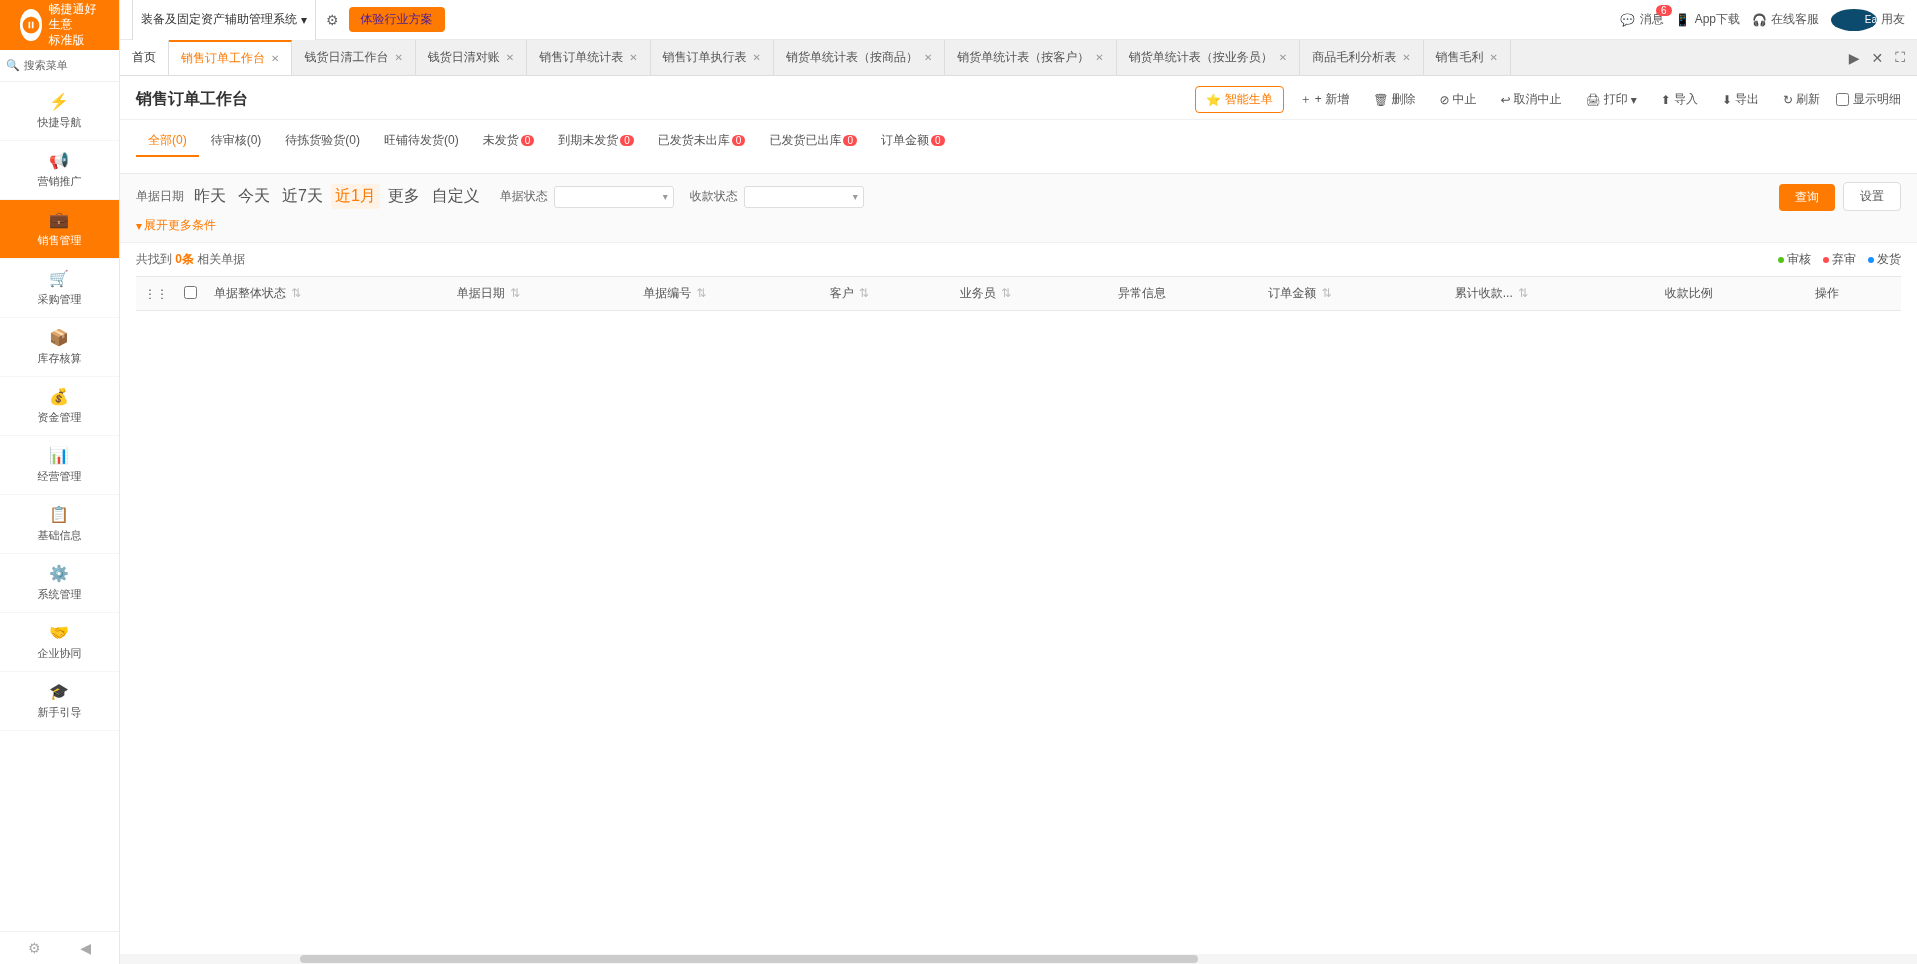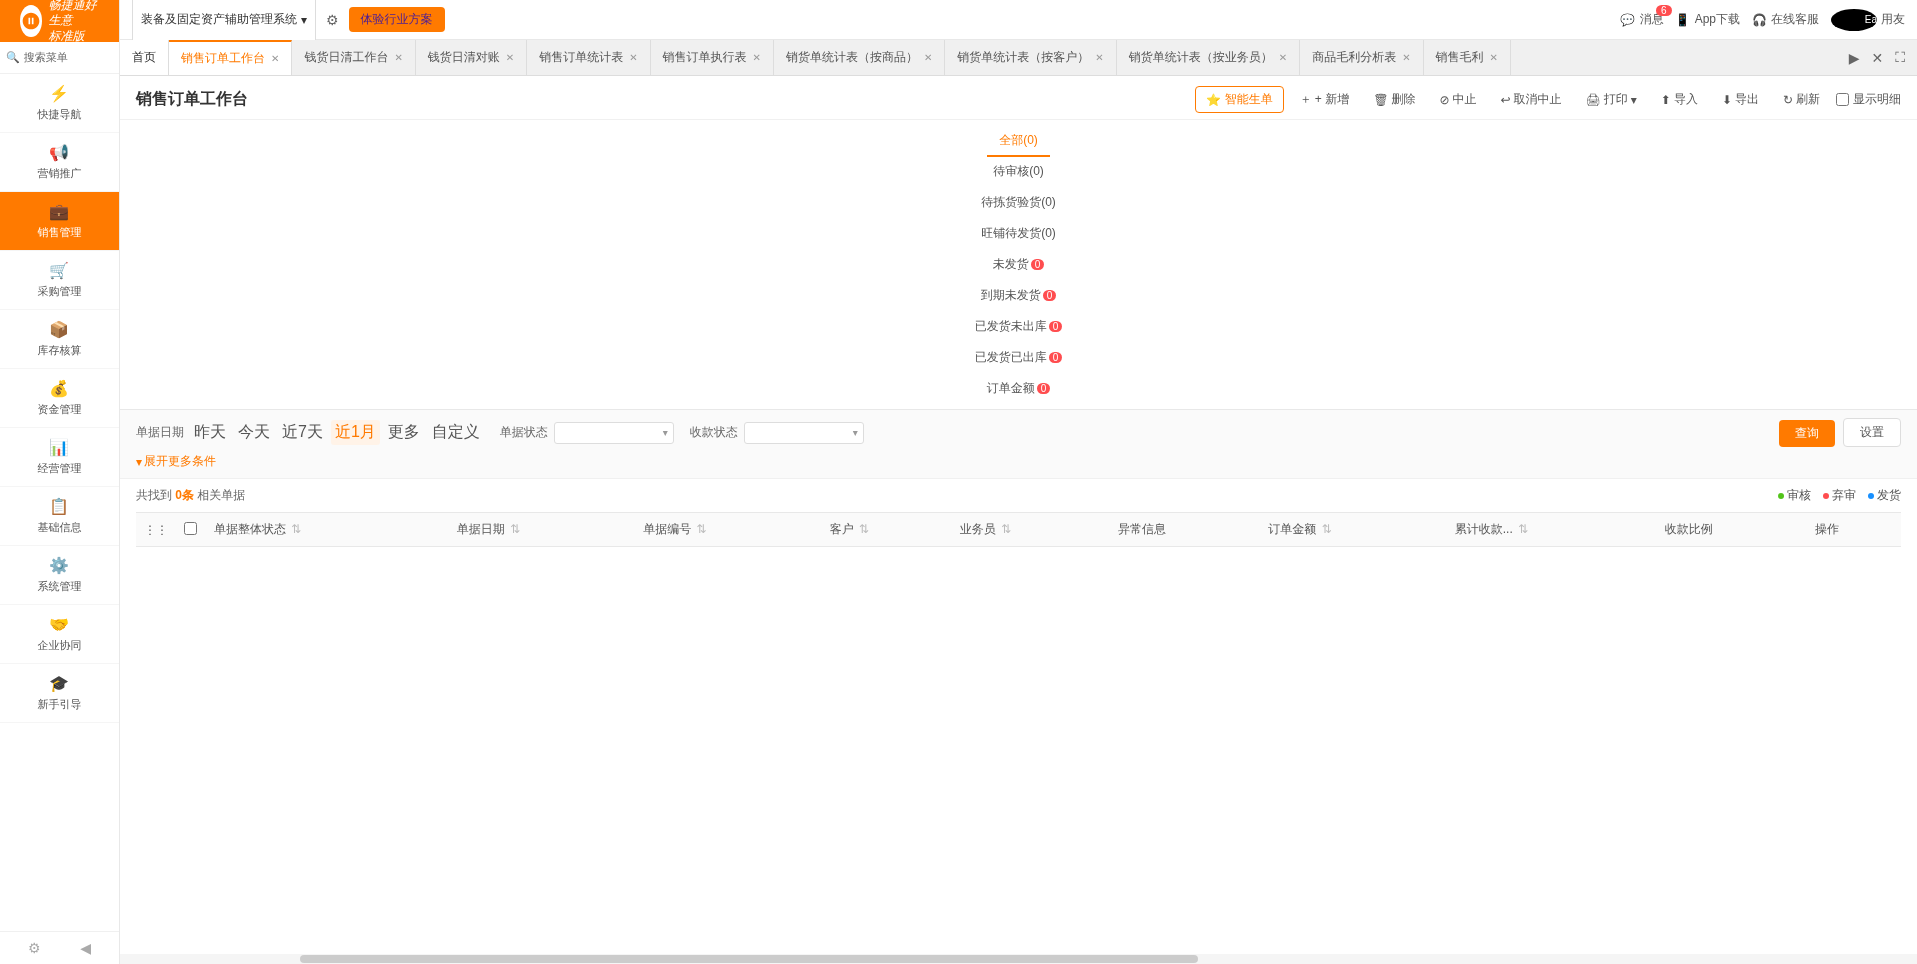--- a/index.html
+++ b/index.html
@@ -1,20 +1,20 @@
 <!DOCTYPE html>
 <html><head>
   <meta charset="utf-8">
   <style>
     * { box-sizing: border-box; margin: 0; padding: 0; font-family: 'Microsoft YaHei', Arial, sans-serif; font-size: 12px; }
     body { display: flex; height: 964px; overflow: hidden; background: #f5f5f5; }
 
     
     .sidebar { width: 120px; background: #fff; display: flex; flex-direction: column; border-right: 1px solid #e8e8e8; flex-shrink: 0; }
-    .sidebar-logo { background: #ff7a00; color: #fff; padding: 20px; display: flex; align-items: center; gap: 6px; height: 42px; font-style: italic; }
+    .sidebar-logo { background: #ff7a00; color: #fff; padding: 20px; display: flex; align-items: center; gap: 6px; height: 50px; }
     .logo-icon { width: 32px; height: 32px; background: #fff; border-radius: 50%; display: flex; align-items: center; justify-content: center; }
     .logo-icon svg { width: 20px; height: 20px; }
     .logo-text { font-size: 11px; line-height: 1.3; }
     .sidebar-search { padding: 8px 6px; border-bottom: 1px solid #f0f0f0; display: flex; align-items: center; gap: 4px; cursor: pointer; color: #666; }
     .sidebar-search span { font-size: 11px; }
     .sidebar-nav { flex: 1; overflow-y: auto; }
     .sidebar-item { display: flex; flex-direction: column; align-items: center; padding: 10px 4px; cursor: pointer; color: #555; border-bottom: 1px solid #f5f5f5; gap: 4px; }
     .sidebar-item.active { background: #ff7a00; color: #fff; }
     .sidebar-item .icon { font-size: 16px; }
     .sidebar-item .label { font-size: 11px; text-align: center; }
@@ -25,21 +25,21 @@
     .main { flex: 1; display: flex; flex-direction: column; overflow: hidden; }
 
     
     .top-header { height: 40px; background: #fff; display: flex; align-items: center; padding: 0 12px; border-bottom: 1px solid #e8e8e8; gap: 10px; }
     .system-selector { display: flex; align-items: center; gap: 4px; background: #fff; border: 1px solid #ddd; border-radius: 4px; padding: 18px 8px; cursor: pointer; font-size: 12px; color: #333; }
     .top-actions { display: flex; align-items: center; gap: 12px; margin-left: auto; }
     .top-action-item { display: flex; align-items: center; gap: 4px; cursor: pointer; color: #555; font-size: 12px; position: relative; }
     .badge { background: #ff4d4f; color: #fff; border-radius: 8px; font-size: 10px; padding: 0 4px; min-width: 16px; text-align: center; position: absolute; top: -6px; right: -8px; }
     .btn-trial { background: #ff7a00; color: #4c1d95; border: none; border-radius: 4px; padding: 4px 12px; cursor: pointer; font-size: 12px; }
     .gear-btn { background: none; border: none; cursor: pointer; font-size: 14px; color: #666; }
-    .avatar { width: 22px; height: 22px; background: #000000; border-radius: 50%; color: #fff; display: flex; align-items: center; justify-content: flex-end; font-size: 10px; padding-left: 46px; }
+    .avatar { width: 22px; height: 22px; background: #0c4a6e; border-radius: 50%; color: #fff; display: flex; align-items: center; justify-content: flex-end; font-size: 10px; padding-left: 46px; }
 
     
     .tabs-bar { height: 36px; background: #f0f0f0; display: flex; align-items: center; border-bottom: 1px solid #ddd; overflow: hidden; }
     .tab { display: flex; align-items: center; padding: 0 12px; height: 36px; background: #f0f0f0; border-right: 1px solid #ddd; cursor: pointer; white-space: nowrap; font-size: 12px; color: #555; gap: 4px; flex-shrink: 0; }
     .tab.active { background: #fff; color: #ff7a00; border-top: 2px solid #ff7a00; }
     .tab.home { background: #fff; color: #333; }
     .tab .close-icon { font-size: 10px; color: #999; margin-left: 2px; }
     .tabs-extra { display: flex; align-items: center; margin-left: auto; padding: 0 8px; gap: 4px; }
     .tabs-extra span { cursor: pointer; font-size: 14px; color: #666; padding: 2px 4px; }
 
@@ -48,21 +48,21 @@
 
     
     .page-header { padding: 10px 16px 6px; display: flex; align-items: center; justify-content: space-between; border-bottom: 1px solid #f0f0f0; }
     .page-title { font-size: 16px; font-weight: bold; color: #333; }
     .page-header-actions { display: flex; align-items: center; gap: 8px; }
     .btn-smart { background: #fff; border: 1px solid #ff7a00; color: #ff7a00; border-radius: 4px; padding: 4px 10px; cursor: pointer; display: flex; align-items: center; gap: 4px; font-size: 12px; }
     .btn-action { background: none; border: none; cursor: pointer; color: #555; font-size: 12px; display: flex; align-items: center; gap: 3px; padding: 4px 8px; }
     .checkbox-label { display: flex; align-items: center; gap: 4px; cursor: pointer; font-size: 12px; color: #555; }
 
     
-    .sub-tabs { display: flex; align-items: center; padding: 6px 16px 4px; border-bottom: 1px solid #e8e8e8; gap: 0; flex-direction: column; }
+    .sub-tabs { display: flex; align-items: center; padding: 6px 16px 16px; border-bottom: 1px solid #e8e8e8; gap: 0; }
     .sub-tab { padding: 6px 12px; cursor: pointer; font-size: 12px; color: #555; border-bottom: 2px solid transparent; white-space: nowrap; }
     .sub-tab.active { color: #ff7a00; border-bottom: 2px solid #ff7a00; }
     .sub-tab .count-badge { background: #ff4d4f; color: #fff; border-radius: 8px; font-size: 10px; padding: 0 4px; margin-left: 2px; }
 
     
     .filter-area { padding: 8px 16px; background: #fafafa; border-bottom: 1px solid #f0f0f0; }
     .filter-row { display: flex; align-items: center; gap: 16px; flex-wrap: wrap; }
     .filter-item { display: flex; align-items: center; gap: 6px; }
     .filter-label { color: #666; font-size: 12px; white-space: nowrap; }
     .date-shortcuts { display: flex; gap: 4px; align-items: center; }

